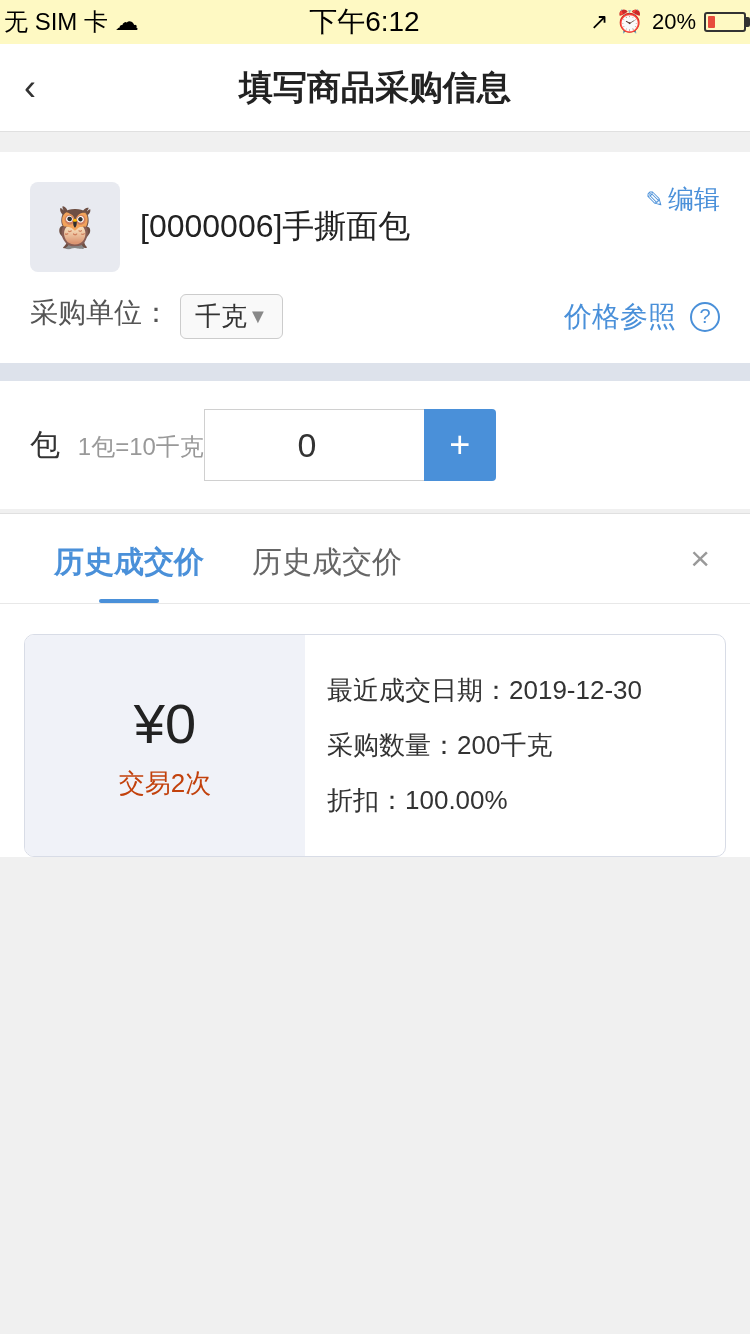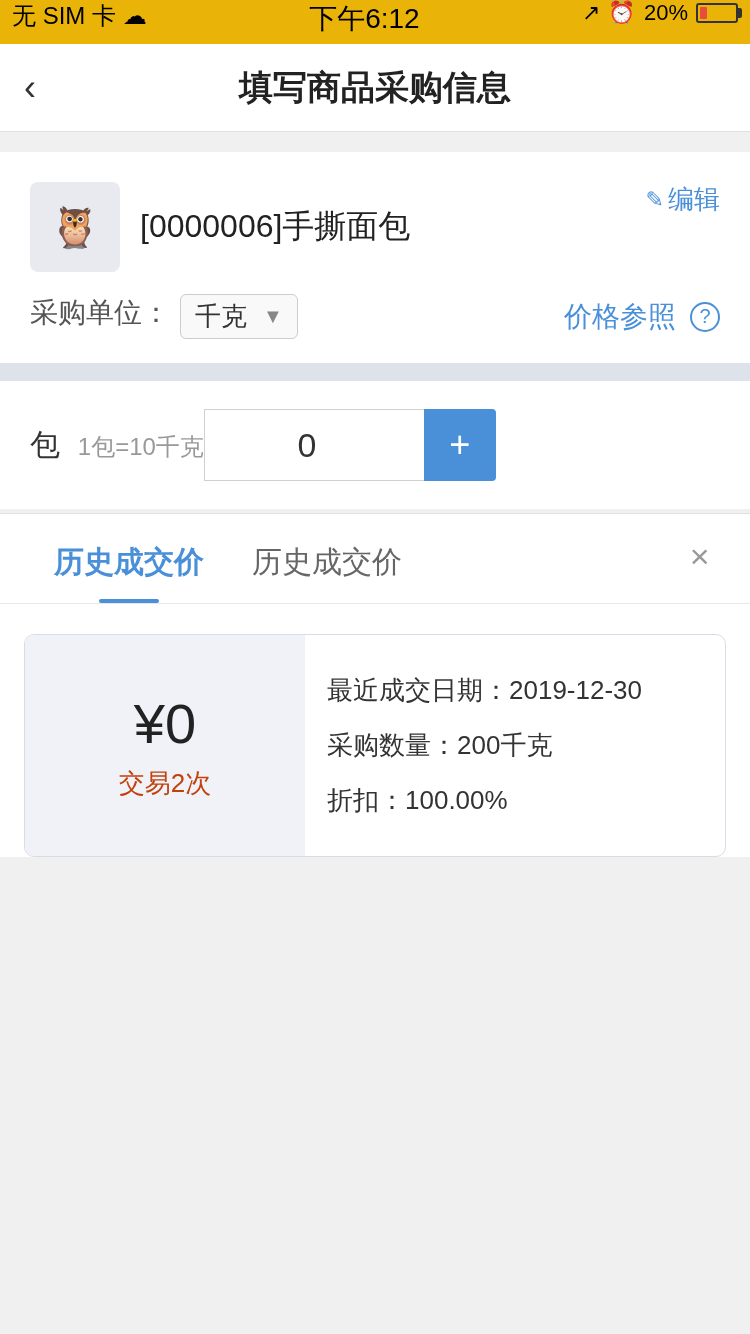--- a/index.html
+++ b/index.html
@@ -9,25 +9,25 @@
       min-height: 1334px;
       font-family: -apple-system, "PingFang SC", "Microsoft YaHei", sans-serif;
       background: #f0f0f0;
       font-size: 28px;
     }
 
     
     .status-bar {
       width: 750px;
       height: 44px;
-      background: #eab308;
-      display: flex;
-      align-items: flex-start;
+      background: #fef9c3;
+      display: flex;
+      align-items: center;
       justify-content: space-between;
-      padding: 0 12px;
+      padding: 0 4px;
       font-size: 24px;
       color: #000;
     }
     .status-left {
       display: flex;
       align-items: center;
       gap: 10px;
       font-size: 24px;
     }
     .status-center {
@@ -148,21 +148,21 @@
       justify-content: space-between;
       margin-top: 22px;
     }
     .unit-label {
       font-size: 28px;
       color: #555;
     }
     .unit-select {
       display: inline-flex;
       align-items: center;
-      gap: 16px;
+      gap: 1px;
       border: 1px solid #ccc;
       border-radius: 6px;
       padding: 4px 14px;
       font-size: 26px;
       color: #333;
       background: #f9f9f9;
     }
     .price-ref {
       font-size: 28px;
       color: #4a90d9;
@@ -243,21 +243,20 @@
     }
 
     
     .tabs-bar {
       display: flex;
       align-items: center;
       justify-content: space-between;
       padding: 0 30px;
       background: #fff;
       border-bottom: 1px solid #e8e8e8;
-      font-family: Liberation Mono, monospace;
     }
     .tabs-left {
       display: flex;
     }
     .tab-item {
       padding: 28px 24px 20px;
       font-size: 30px;
       color: #666;
       cursor: pointer;
       position: relative;

